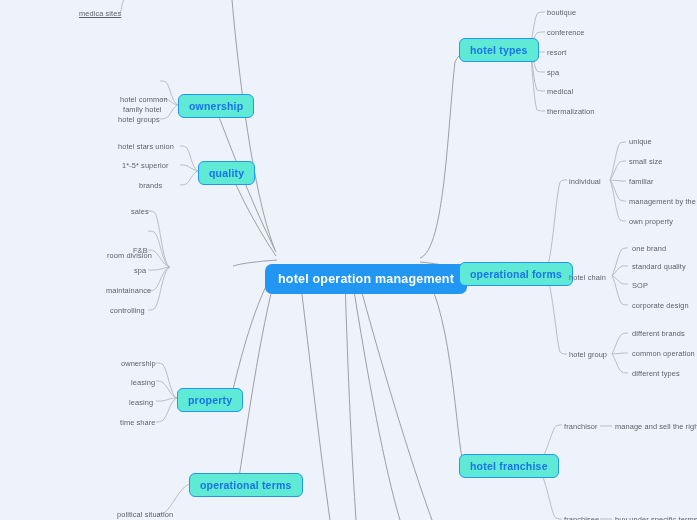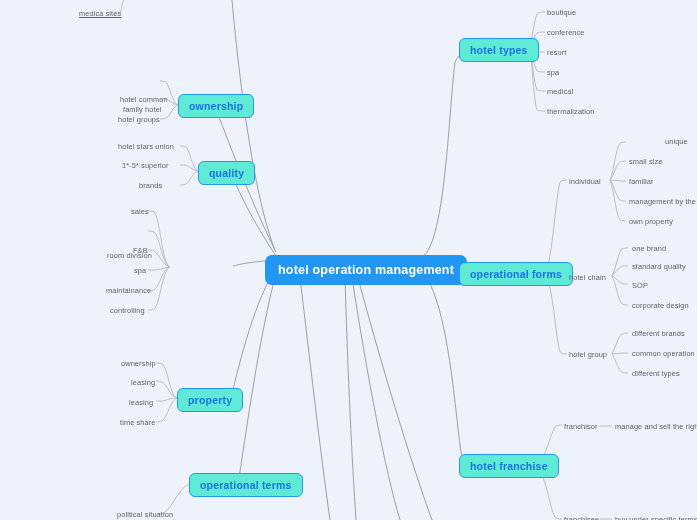--- a/index.html
+++ b/index.html
@@ -125,34 +125,34 @@
     <path class="thin" d="M177,398 C170,396 168,368 162,364 C160,363 158,363 156,363"></path>
     <path class="thin" d="M177,398 C170,396 168,386 162,382 C160,381 158,381 156,381"></path>
     <path class="thin" d="M177,398 C170,398 168,400 162,401 C160,401 158,401 156,401"></path>
     <path class="thin" d="M177,398 C170,400 168,417 162,421 C160,422 158,422 156,422"></path>
 
     <path class="thin" d="M190,484 C180,486 172,508 164,513 C162,514 160,514 158,514"></path>
 
     <path class="thin" d="M120,14 C122,8 122,2 124,0"></path>
   </svg>
 
-  <div class="node root" style="left:265px;top:255px;">hotel operation management</div>
+  <div class="node root" style="left:265px;top:264px;">hotel operation management</div>
 
   <div class="node lvl1" style="left:459px;top:38px;">hotel types</div>
   <div class="node leaf" style="left:544px;top:7px;">boutique</div>
   <div class="node leaf" style="left:544px;top:27px;">conference</div>
   <div class="node leaf" style="left:544px;top:47px;">resort</div>
   <div class="node leaf" style="left:544px;top:67px;">spa</div>
   <div class="node leaf" style="left:544px;top:86px;">medical</div>
   <div class="node leaf" style="left:544px;top:106px;">thermalization</div>
 
   <div class="node lvl1" style="left:459px;top:262px;">operational forms</div>
 
   <div class="node lvl2" style="left:566px;top:175px;">individual</div>
-  <div class="node leaf" style="left:626px;top:136px;margin-left:36px;">unique</div>
+  <div class="node leaf" style="left:626px;top:136px;">unique</div>
   <div class="node leaf" style="left:626px;top:156px;">small size</div>
   <div class="node leaf" style="left:626px;top:176px;">familiar</div>
   <div class="node leaf clip" style="left:626px;top:196px;width:71px;">management by the own</div>
   <div class="node leaf" style="left:626px;top:216px;">own property</div>
 
   <div class="node lvl2" style="left:566px;top:271px;">hotel chain</div>
   <div class="node leaf" style="left:629px;top:243px;">one brand</div>
   <div class="node leaf" style="left:629px;top:261px;">standard quality</div>
   <div class="node leaf" style="left:629px;top:280px;">SOP</div>
   <div class="node leaf" style="left:629px;top:300px;">corporate design</div>

